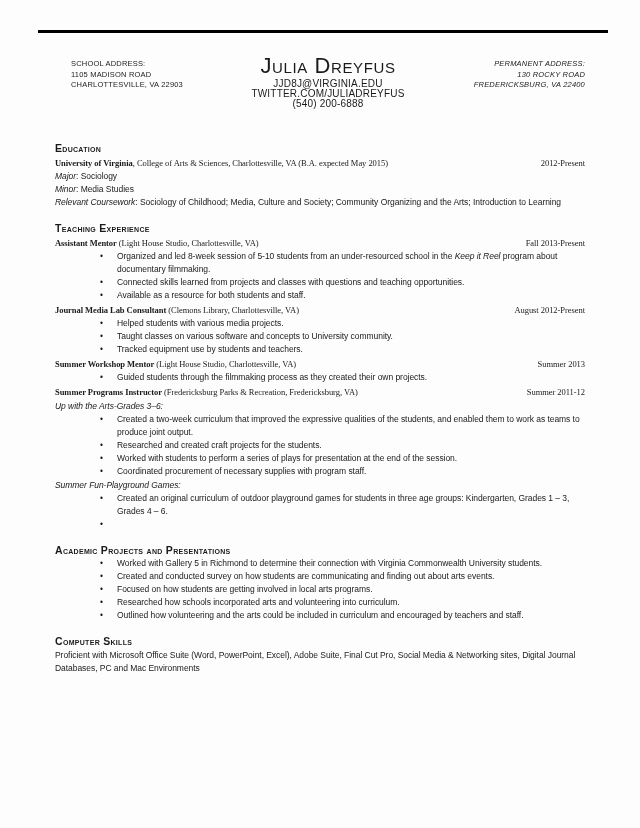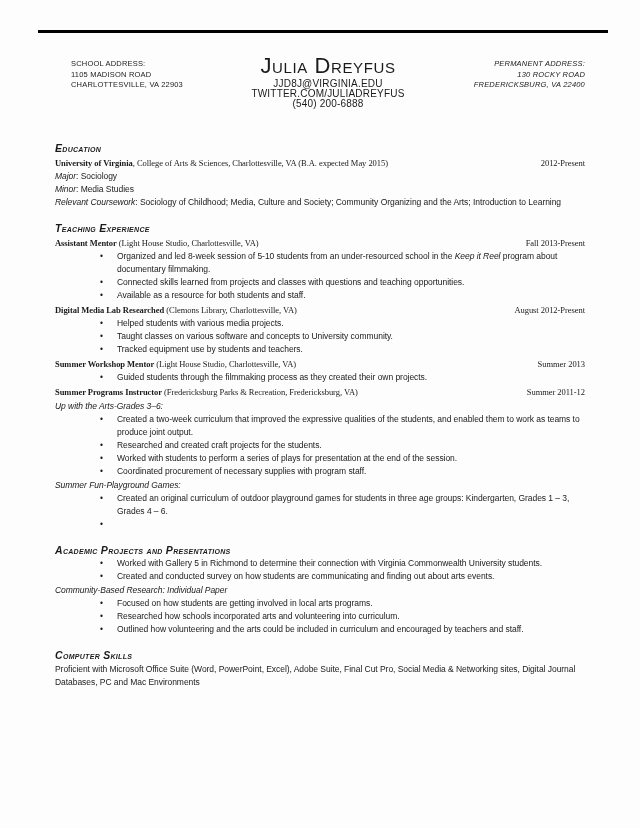--- a/index.html
+++ b/index.html
@@ -31,21 +31,21 @@
   .contact { margin-top:3px; font-size:10px; line-height:10px;
     font-variant:small-caps; letter-spacing:.2px; }
   
   .resume-body {
     position:absolute; top:142px; left:55px; right:55px;
     font-size:8.5px; line-height:13px; letter-spacing:-0.05px;
   }
   section { margin:0; }
   section + section { margin-top:13px; }
   h2 { margin:0; font-size:10.5px; line-height:13px; font-weight:bold;
-    font-variant:small-caps; letter-spacing:.3px;font-style:italic; }
+    font-variant:small-caps; letter-spacing:.3px; }
   .entry { display:flex; align-items:baseline; margin-top:2px;font-family:Liberation Serif, serif; }
   .entry-left b { font-weight:bold; }
   .entry-date { margin-left:auto; padding-left:10px; white-space:nowrap; }
   .labeled i, .iline i { font-style:italic; }
   .iline { margin-top:1px; }
   .bullet { display:flex; }
   .bullet .dot { flex:none; width:17px; margin-left:45px; }
   .bullet .btext { flex:1; }
   .bullet .btext i { }
   .para { margin-top:1px; }
@@ -100,21 +100,21 @@
         </div>
         <div class="bullet">
           <span class="dot">•</span>
           <span class="btext"><span>Connected skills learned from projects and classes with questions and teaching opportunities.</span></span>
         </div>
         <div class="bullet">
           <span class="dot">•</span>
           <span class="btext"><span>Available as a resource for both students and staff.</span></span>
         </div>
         <div class="entry">
-          <span class="entry-left"><b>Digital Media Lab Researched</b><span> (Clemons Library, Charlottesville, VA)</span></span>
+          <span class="entry-left"><b>Journal Media Lab Consultant</b><span> (Clemons Library, Charlottesville, VA)</span></span>
           <span class="entry-date">August 2012-Present</span>
         </div>
         <div class="bullet">
           <span class="dot">•</span>
           <span class="btext"><span>Helped students with various media projects.</span></span>
         </div>
         <div class="bullet">
           <span class="dot">•</span>
           <span class="btext"><span>Taught classes on various software and concepts to University community.</span></span>
         </div>
@@ -163,21 +163,20 @@
       <section>
         <h2>Academic Projects and Presentations</h2>
         <div class="bullet">
           <span class="dot">•</span>
           <span class="btext"><span>Worked with Gallery 5 in Richmond to determine their connection with Virginia Commonwealth University students.</span></span>
         </div>
         <div class="bullet">
           <span class="dot">•</span>
           <span class="btext"><span>Created and conducted survey on how students are communicating and finding out about arts events.</span></span>
         </div>
-        <div class="iline"><i>Community-Based Research: Individual Paper</i></div>
         <div class="bullet">
           <span class="dot">•</span>
           <span class="btext"><span>Focused on how students are getting involved in local arts programs.</span></span>
         </div>
         <div class="bullet">
           <span class="dot">•</span>
           <span class="btext"><span>Researched how schools incorporated arts and volunteering into curriculum.</span></span>
         </div>
         <div class="bullet">
           <span class="dot">•</span>

